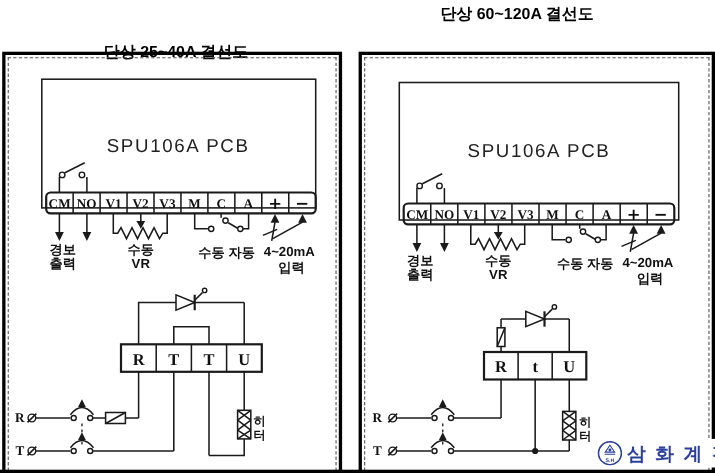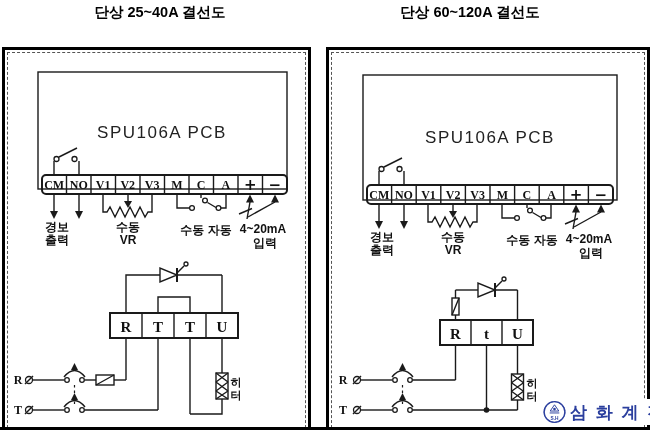--- a/index.html
+++ b/index.html
@@ -33,21 +33,21 @@
   .ln{stroke:#1a1a1a;fill:none;stroke-width:1.4;}
   .ln2{stroke:#1a1a1a;fill:none;stroke-width:2;}
   .contact{stroke:#1a1a1a;fill:#fff;stroke-width:1.3;}
   .blk-fill{fill:#1a1a1a;stroke:none;}
   .white-fill{fill:#fff;stroke:#1a1a1a;stroke-width:1.4;}
   .dash{stroke:#1a1a1a;stroke-width:1.2;fill:none;stroke-dasharray:2.5 3;}
 </style>
 </head>
 <body>
 
-<div class="title" style="left:15px;width:290px;">단상 25~40A 결선도</div>
+<div class="title" style="left:15px;width:290px;margin-top:35px;">단상 25~40A 결선도</div>
 <div class="title" style="left:335px;width:270px;">단상 60~120A 결선도</div>
 
 <div class="panel" style="left:2px;width:309px;">
   <div class="solid"></div>
   <div class="dashed"></div>
   <svg viewBox="0 0 309 396" width="309" height="396">
 
     <g>
       <rect class="ln" x="36" y="25" width="249" height="117" stroke-width="1.6"></rect>
       <text class="t-pcb" x="160" y="91">SPU106A PCB</text>

